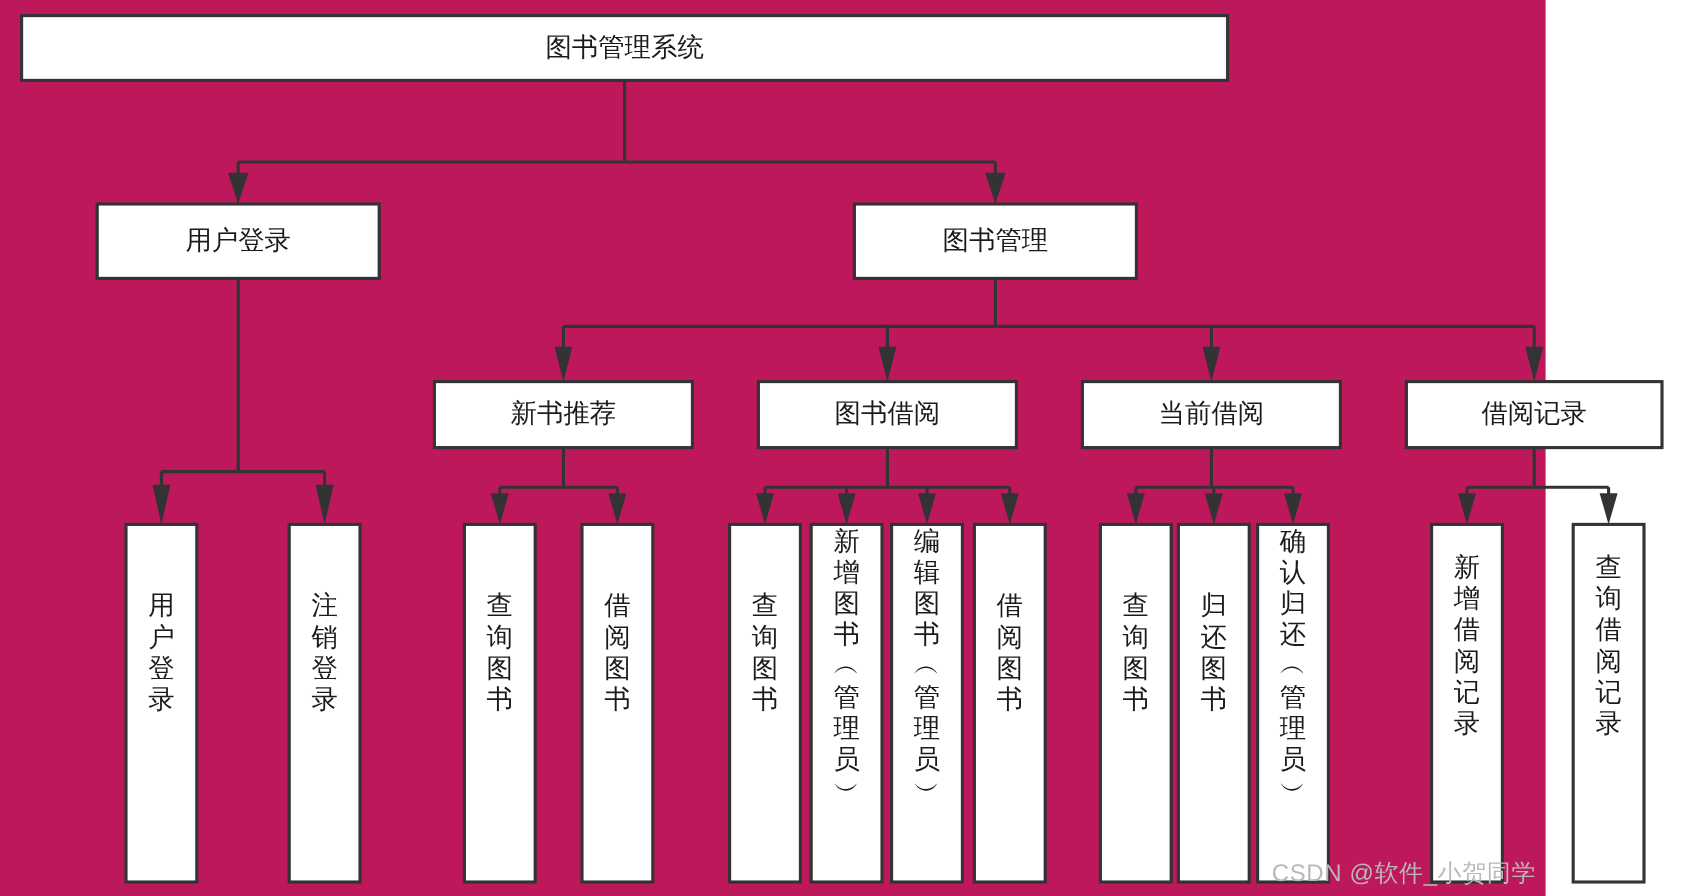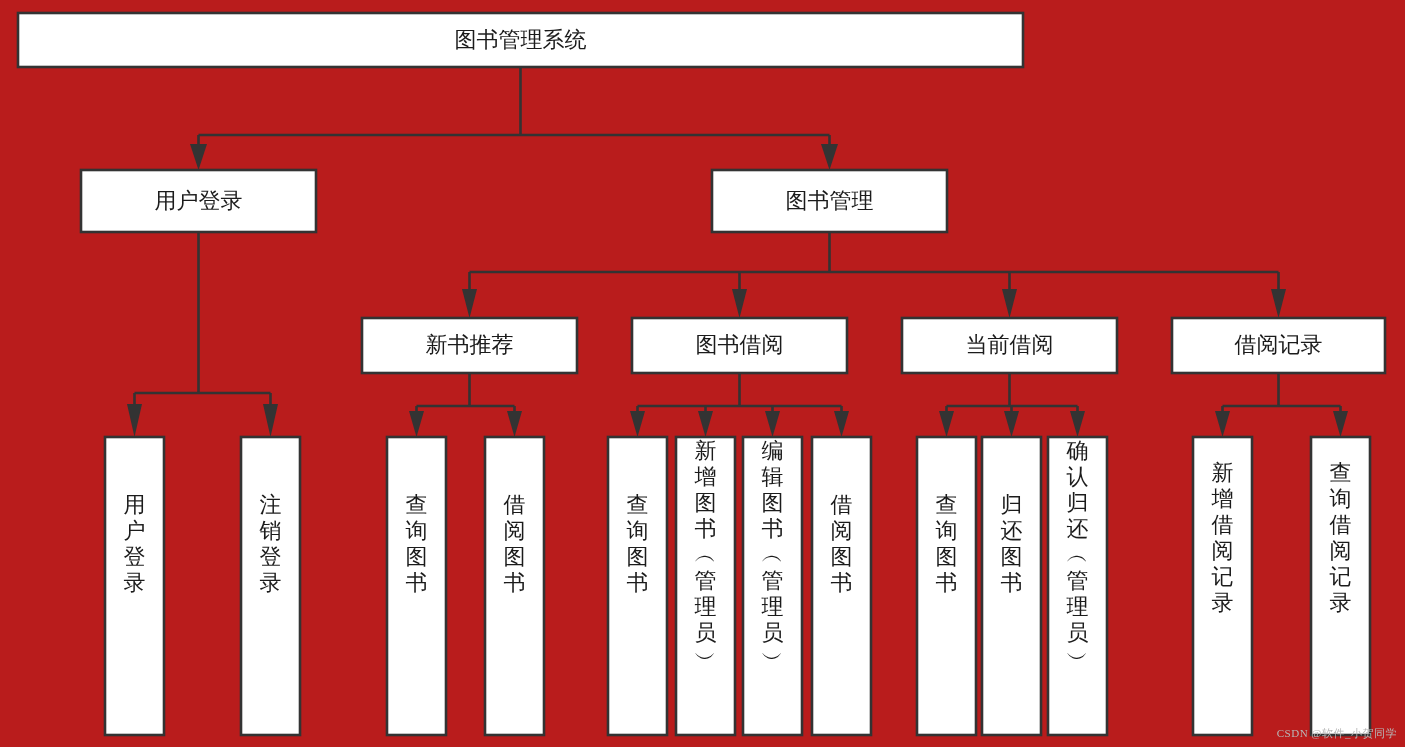--- a/index.html
+++ b/index.html
@@ -8,23 +8,23 @@
     background: #ffffff;
   }
   body {
     width: 1405px;
     height: 747px;
     font-family: "Liberation Sans", "DejaVu Sans", sans-serif;
     overflow: hidden;
   }
   #diagram-root {
     position: relative;
-    width: 1405px;
+    width: 1288px;
     height: 747px;
-    background: #b91c1c;
+    background: #be185d;
   }
   svg#flow-svg {
     position: absolute;
     left: 0;
     top: 0;
     width: 1405px;
     height: 747px;
     display: block;
   }
   .node-rect {
@@ -52,22 +52,22 @@
   .node-label-v {
     font-family: "Liberation Sans", "DejaVu Sans", sans-serif;
     font-size: 22px;
     fill: #1b1b1b;
     text-anchor: middle;
   }
   .watermark {
     position: absolute;
     right: 8px;
     bottom: 6px;
-    font-family: Liberation Serif, serif;
-    font-size: 11px;
+    font-family: Liberation Sans, sans-serif;
+    font-size: 20px;
     color: #b8b8b8;
     letter-spacing: 0.5px;
     white-space: nowrap;
     user-select: none;
   }
 </style>
 </head>
 <body>
 
 <div id="diagram-root">

